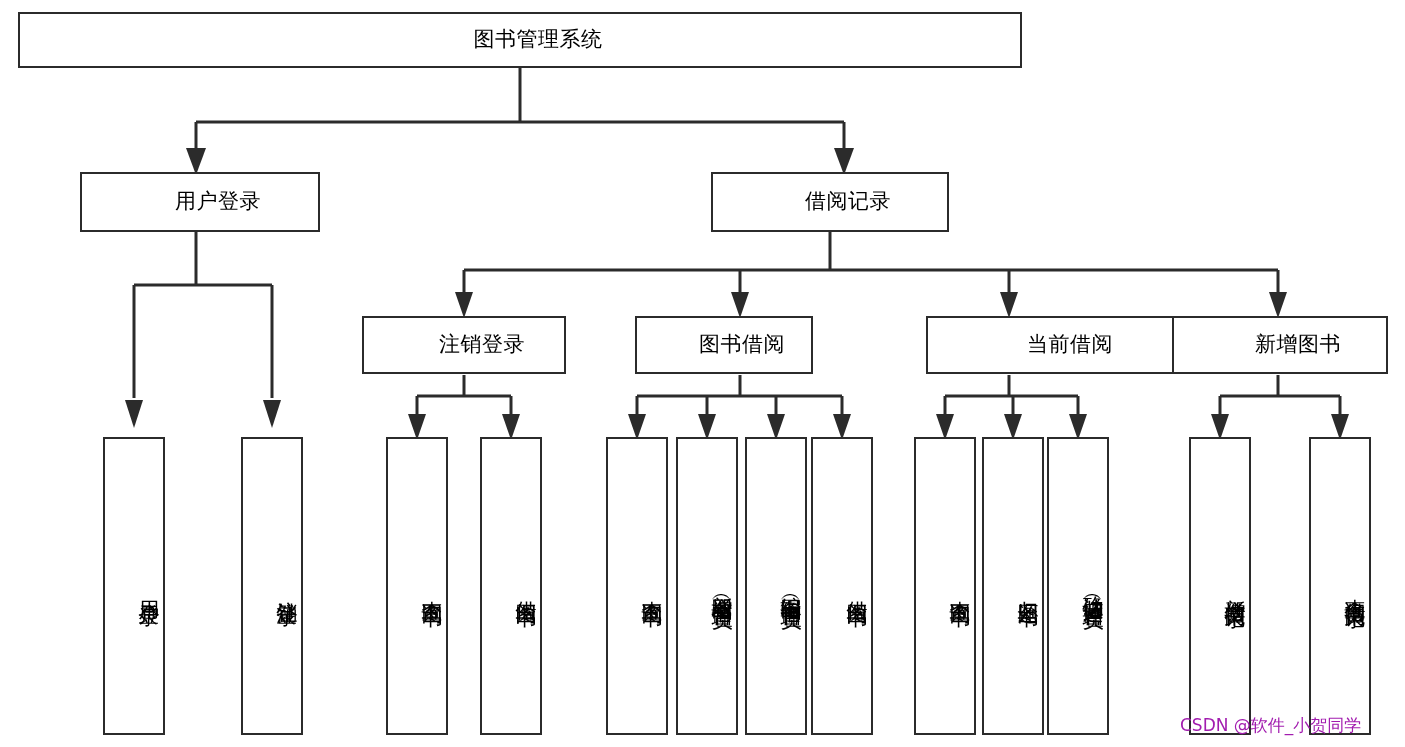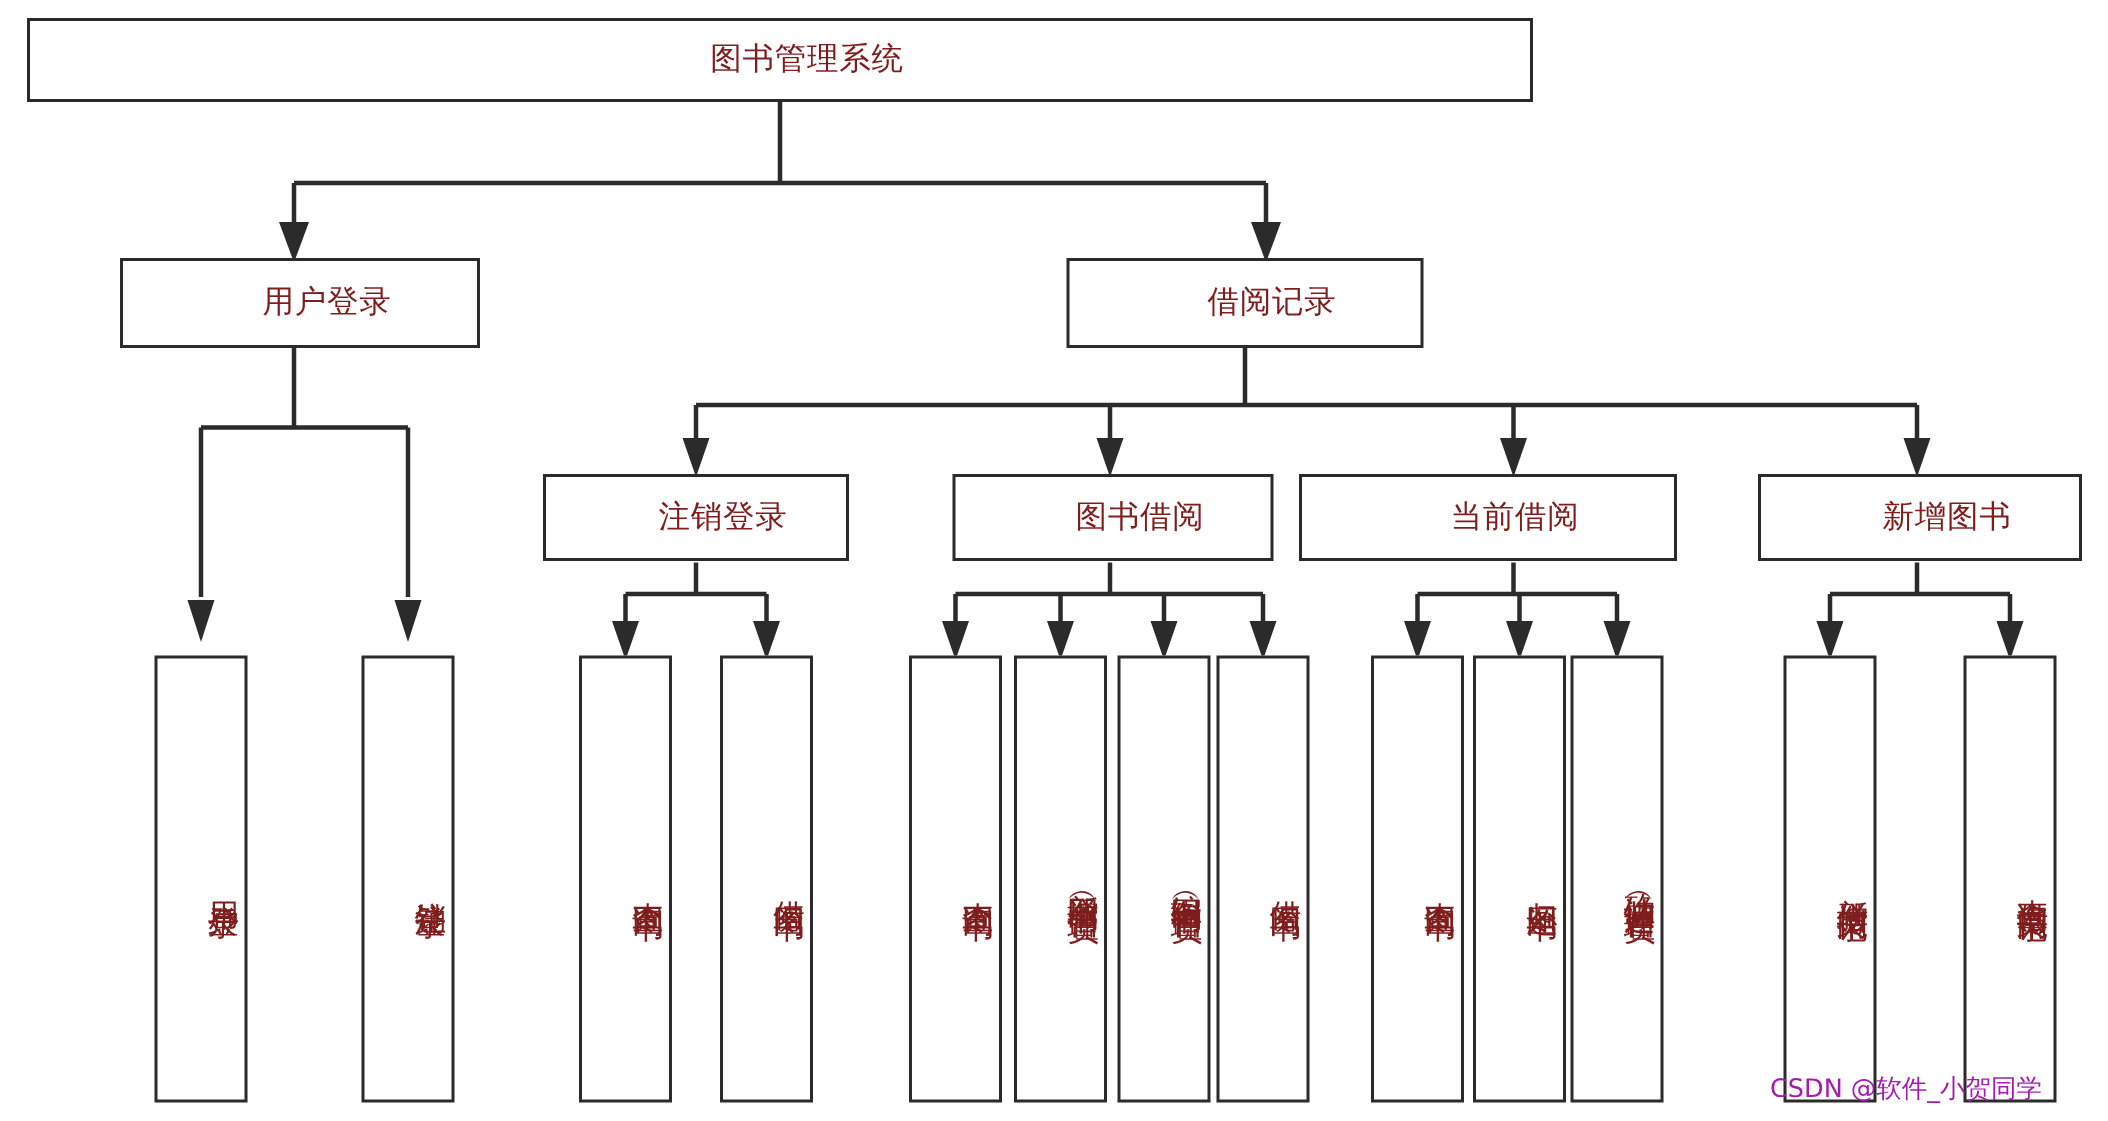--- a/index.html
+++ b/index.html
@@ -28,21 +28,21 @@
     pointer-events: none;
   }
   .node {
     position: absolute;
     box-sizing: border-box;
     background: #ffffff;
     border: 2px solid #2b2b2b;
     display: flex;
     align-items: center;
     justify-content: center;
-    color: #7f1d1d;
+    color: #000000;
     padding-left: 36px;
   }
   .node-h {
     font-size: 21px;
     line-height: 1.1;
     letter-spacing: 0.5px;
     white-space: nowrap;
   }
   .node-v {
     writing-mode: vertical-rl;
@@ -156,24 +156,24 @@
   <div class="node node-h" style="left:80px; top:172px; width:240px; height:60px;">
     <span>用户登录</span>
   </div>
   <div class="node node-h" style="left:711px; top:172px; width:238px; height:60px;">
     <span>借阅记录</span>
   </div>
 
   <div class="node node-h" style="left:362px; top:316px; width:204px; height:58px;">
     <span>注销登录</span>
   </div>
-  <div class="node node-h" style="left:635px; top:316px; width:214px; height:58px;">
+  <div class="node node-h" style="left:635px; top:316px; width:178px; height:58px;">
     <span>图书借阅</span>
   </div>
-  <div class="node node-h" style="left:866px; top:316px; width:252px; height:58px;">
+  <div class="node node-h" style="left:926px; top:316px; width:252px; height:58px;">
     <span>当前借阅</span>
   </div>
   <div class="node node-h" style="left:1172px; top:316px; width:216px; height:58px;">
     <span>新增图书</span>
   </div>
 
   <div class="node node-v" style="left:103px; top:437px; width:62px; height:298px;">
     <span>用户登录</span>
   </div>
   <div class="node node-v" style="left:241px; top:437px; width:62px; height:298px;">

